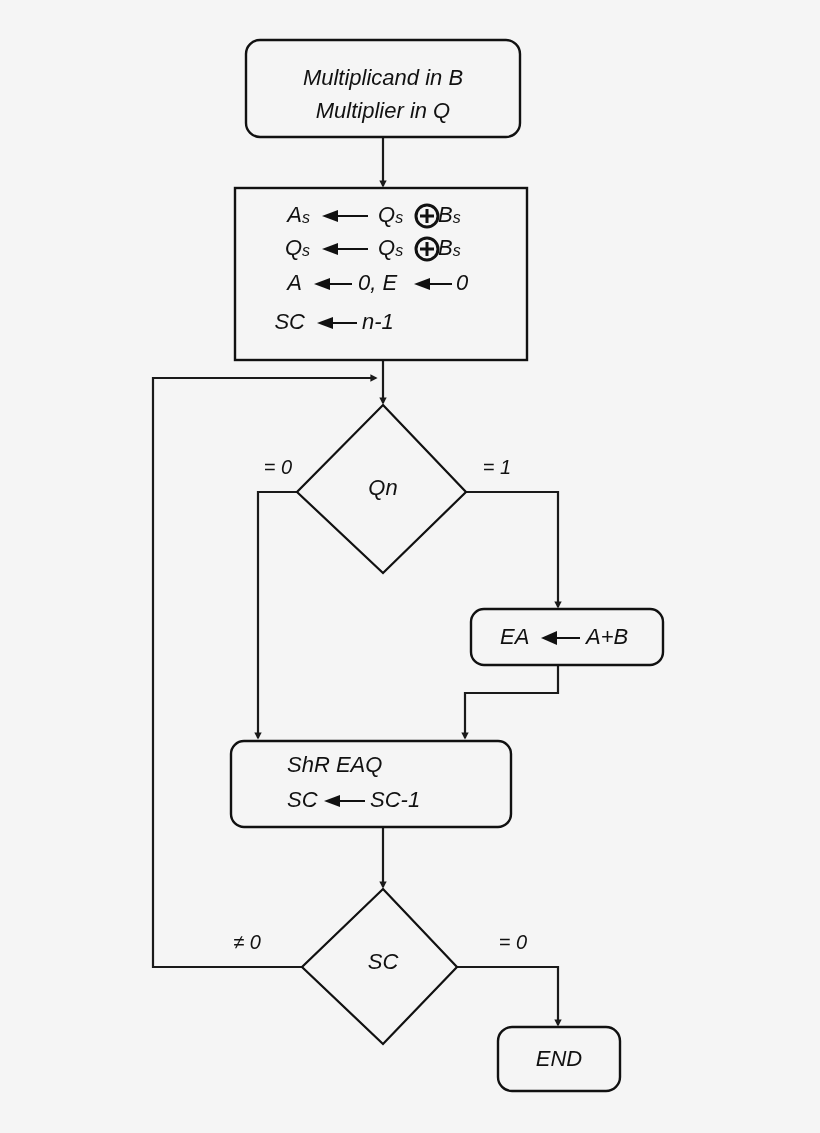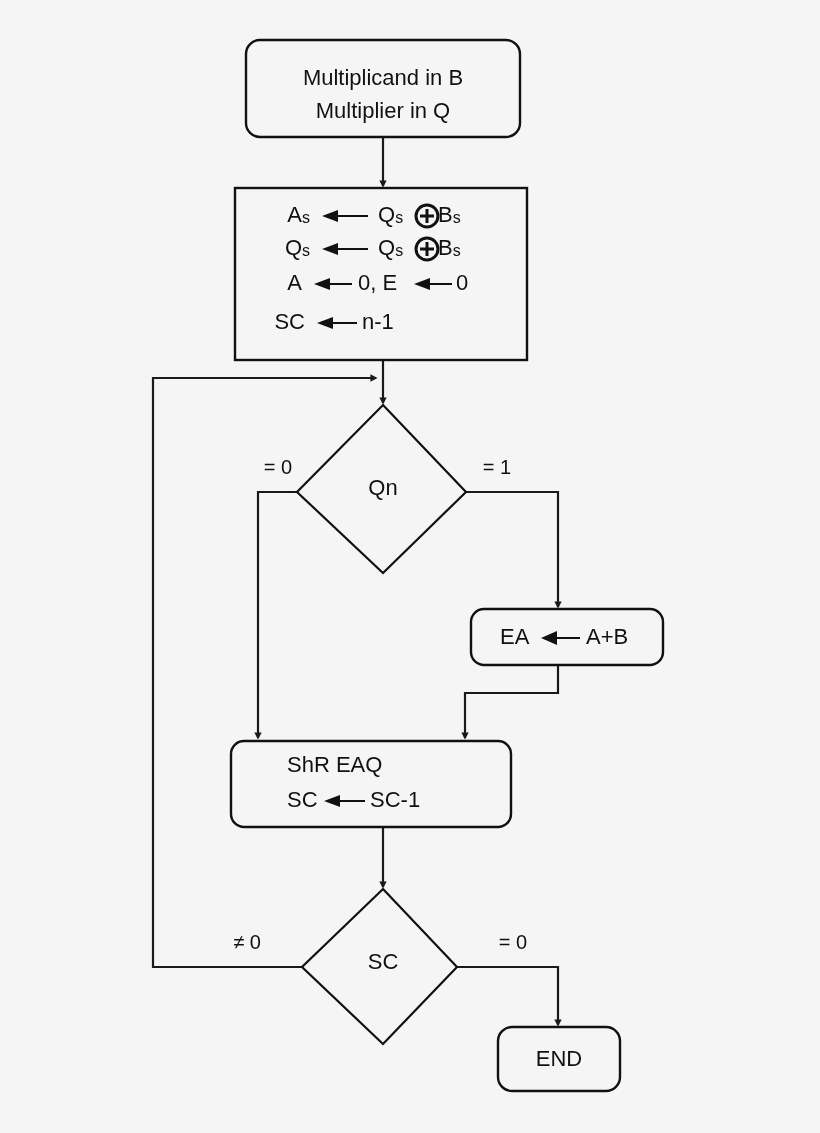--- a/index.html
+++ b/index.html
@@ -12,20 +12,21 @@
     width: 820px;
     height: 1133px;
     font-family: "Liberation Sans", sans-serif;
     overflow: hidden;
   }
   #flow-root {
     position: relative;
     width: 820px;
     height: 1133px;
     background: #84cc16;
+    font-style: italic;
   }
   svg#flowchart {
     display: block;
     width: 820px;
     height: 1133px;
     background: #f5f5f5;
   }
   .node-shape {
     fill: #f5f5f5;
     stroke: #111111;

